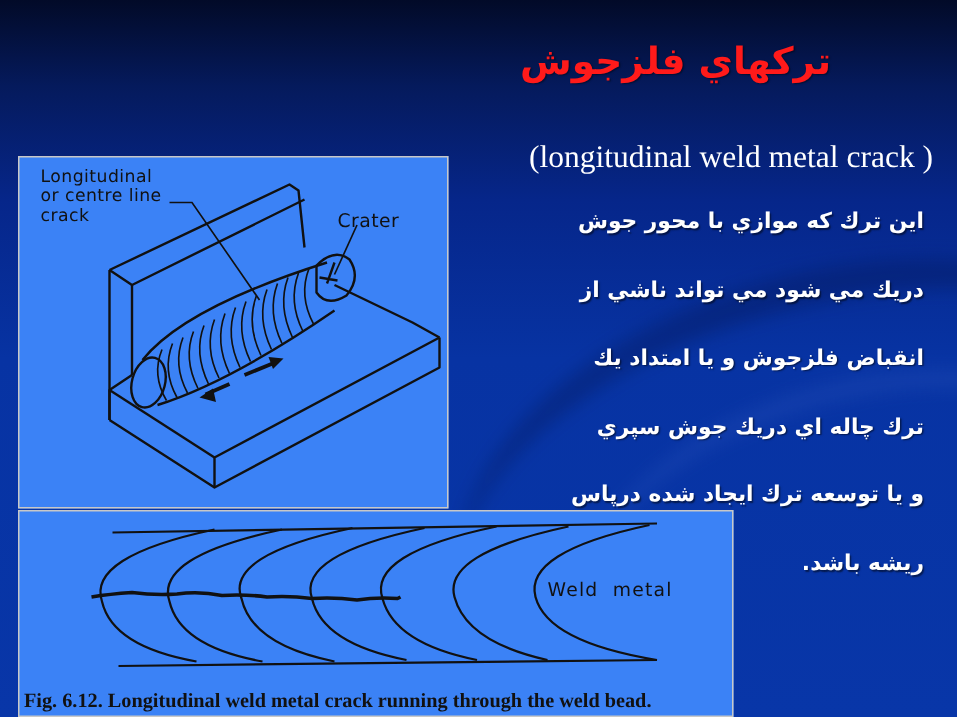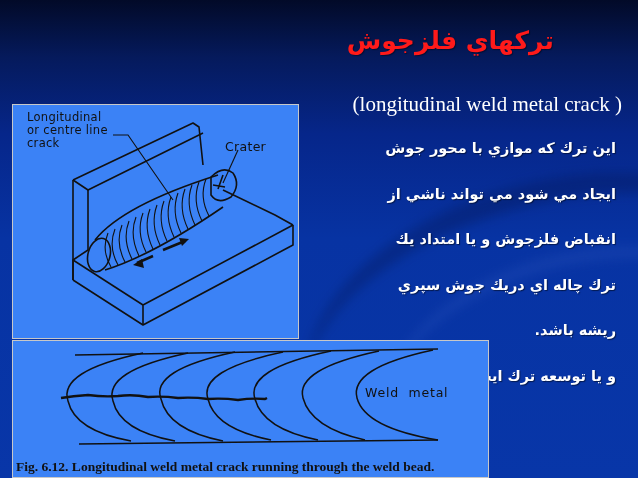--- a/index.html
+++ b/index.html
@@ -75,25 +75,25 @@
 <div class="swoosh sw2"></div>
 
 <div class="title">ترکهاي فلزجوش</div>
 
 <div class="subtitle">
   <span class="en">(longitudinal  weld metal crack )</span>
 </div>
 
 <div class="body-text">
   <div class="line">اين ترك كه موازي با محور جوش</div>
-  <div class="line">ايجاد مي شود مي تواند ناشي از</div>
+  <div class="line">دريك مي شود مي تواند ناشي از</div>
   <div class="line">انقباض فلزجوش و يا امتداد يك</div>
   <div class="line">ترك چاله اي دريك جوش سپري</div>
+  <div class="line">و يا توسعه ترك ايجاد شده درپاس</div>
   <div class="line">ريشه باشد.</div>
-  <div class="line">و يا توسعه ترك ايجاد شده درپاس</div>
 </div>
 
 <div class="figure fig1">
   <svg width="285" height="233" viewBox="0 0 285 233">
     <g fill="none" stroke="#111" stroke-width="1.6" stroke-linejoin="round">
 
       <path d="M60 75 L180 18 L186 22 L190 60"></path>
       <path d="M60 75 L75 85 L190 28"></path>
       <path d="M75 85 L75 145"></path>
       <path d="M60 75 L60 175"></path>

